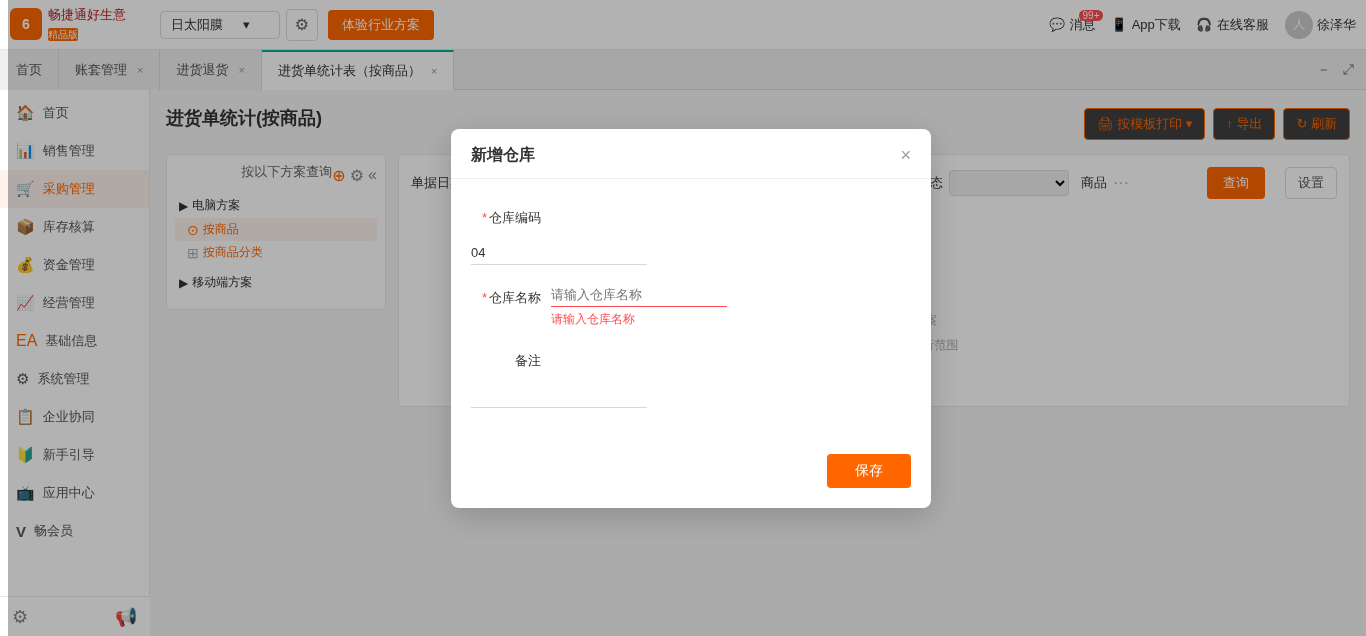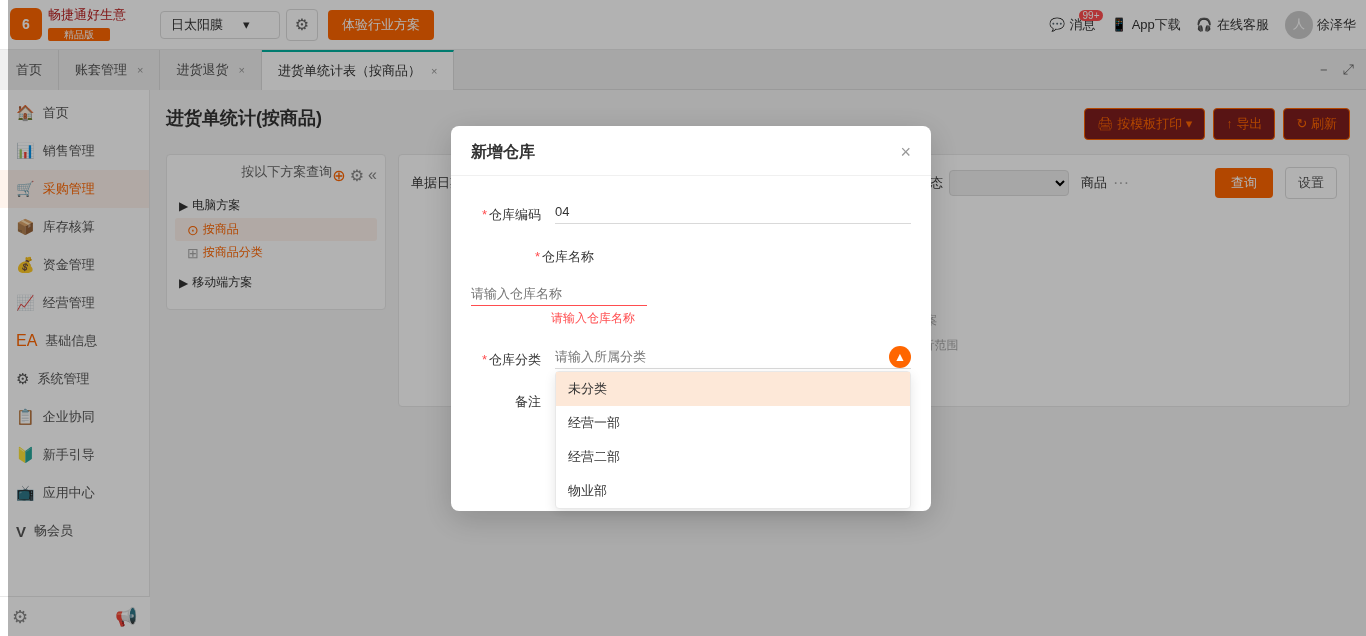--- a/index.html
+++ b/index.html
@@ -23,21 +23,21 @@
       gap: 6px;
     }
     .logo-icon {
       width: 32px; height: 32px;
       background: #f60;
       border-radius: 6px;
       display: flex; align-items: center; justify-content: center;
       color: #fff; font-weight: bold; font-size: 14px;
     }
     .logo-text { font-size: 13px; color: #b91c1c; line-height: 1.3; }
-    .logo-tag { font-size: 10px; background: #ff6600; color: #fff; padding: 1px 16px; border-radius: 2px; }
+    .logo-tag { font-size: 10px; background: #ff6600; color: #fff; padding: 1px 0; border-radius: 2px; }
     .store-selector {
       display: flex; align-items: center; gap: 20px;
       border: 1px solid #ddd; border-radius: 4px;
       padding: 4px 10px; font-size: 13px; color: #333;
       cursor: pointer; min-width: 120px;
     }
     .gear-btn {
       width: 32px; height: 32px; border: 1px solid #ddd; border-radius: 4px;
       display: flex; align-items: center; justify-content: center;
       cursor: pointer; color: #666; margin-left: 6px;
@@ -108,21 +108,21 @@
     .sidebar-icon { font-size: 15px; }
 
     
     .main-area {
       flex: 1; padding: 16px; overflow: auto; position: relative;
     }
     .page-title { font-size: 18px; font-weight: 600; color: #333; margin-bottom: 12px; }
     .toolbar-right { margin-left: auto; display: flex; gap: 8px; }
     .btn-primary { background: #ff6600; color: #fff; border: none; padding: 6px 16px; border-radius: 4px; font-size: 13px; cursor: pointer; }
     .btn-default { background: #fff; color: #555; border: 1px solid #ddd; padding: 6px 12px; border-radius: 4px; font-size: 13px; cursor: pointer; }
-    .btn-outline { background: #7f1d1d; color: #ff6600; border: 1px solid #ff6600; padding: 6px 12px; border-radius: 4px; font-size: 13px; cursor: pointer; }
+    .btn-outline { background: #404040; color: #ff6600; border: 1px solid #ff6600; padding: 6px 12px; border-radius: 4px; font-size: 13px; cursor: pointer; }
 
     
     .filter-panel {
       display: flex; gap: 12px; align-items: flex-start;
     }
     .filter-left {
       width: 220px; background: #fff; border: 1px solid #e8e8e8; border-radius: 4px; padding: 8px;
     }
     .filter-label { font-size: 13px; color: #666; margin-bottom: 6px; }
     .filter-section { margin-bottom: 6px; }
@@ -167,20 +167,21 @@
       padding: 16px 20px 12px;
       border-bottom: 1px solid #f0f0f0;
       display: flex; align-items: center; justify-content: space-between;
     }
     .modal-title { font-size: 16px; font-weight: 600; color: #333; }
     .modal-close { font-size: 18px; color: #999; cursor: pointer; background: none; border: none; }
     .modal-body { padding: 24px 20px 16px; }
     .form-row {
       display: flex; align-items: flex-start; gap: 14px;
       margin-bottom: 18px;
+      flex-direction: column;
     }
     .form-label {
       font-size: 13px; color: #333; min-width: 70px;
       text-align: right; padding-top: 6px; flex-shrink: 0;
     }
     .form-label.required::before { content: '*'; color: #ff4d4f; margin-right: 2px; }
     .form-input {
       flex: 1; border: none; border-bottom: 1px solid #d9d9d9;
       padding: 4px 0; font-size: 13px; outline: none; color: #333;
     }
@@ -420,21 +421,21 @@
             <input class="query-input" type="text" style="">
           </div>
           <div class="query-field">
             <label>单据状态</label>
             <select class="query-select"></select>
           </div>
           <div class="query-field">
             <label>商品</label>
             <span class="three-dots">···</span>
           </div>
-          <div style="margin-left:auto; display:flex; gap:12px;align-items:center;">
+          <div style="margin-left:auto; display:flex; gap:20px;">
             <button class="btn-primary">查询</button>
             <button class="btn-default">设置</button>
           </div>
         </div>
 
         <div class="empty-state">
           <div style="font-size:48px; color:#ddd;">📊</div>
           <div class="tip">
             <span style="color:#aaa;">🔵</span>
             <span>试着新增一个的方案</span>
@@ -456,43 +457,29 @@
       <button class="modal-close">×</button>
     </div>
     <div class="modal-body">
 
       <div class="form-row">
         <span class="form-label required">仓库编码</span>
         <input class="form-input" type="text" value="04" style="">
       </div>
 
       <div class="form-row" style="flex-direction:column; gap:2px;">
-        <div style="display:flex; align-items:center; gap:16px;flex-direction:column;">
+        <div style="display:flex; align-items:center; gap:10px;">
           <span class="form-label required">仓库名称</span>
           <input class="form-input error" type="text" placeholder="请输入仓库名称" style="flex: 1 1 0%;">
         </div>
         <div style="padding-left:80px;">
           <span class="error-msg">请输入仓库名称</span>
         </div>
       </div>
 
-      <div class="form-row" style="position:relative;">
-        <span class="form-label required">仓库分类</span>
-        <div class="category-input-wrap">
-          <input class="category-input" type="text" placeholder="请输入所属分类" style="">
-          <button class="chevron-up-btn">▲</button>
-          
-          <div class="dropdown-list">
-            <div class="dropdown-item selected">未分类</div>
-            <div class="dropdown-item">经营一部</div>
-            <div class="dropdown-item">经营二部</div>
-            <div class="dropdown-item">物业部</div>
-          </div>
-        </div>
-      </div>
 
       <div class="form-row">
         <span class="form-label">备注</span>
         <input class="form-input" type="text" style="">
       </div>
     </div>
     <div class="modal-footer">
       <button class="btn-save">保存</button>
     </div>
   </div>

